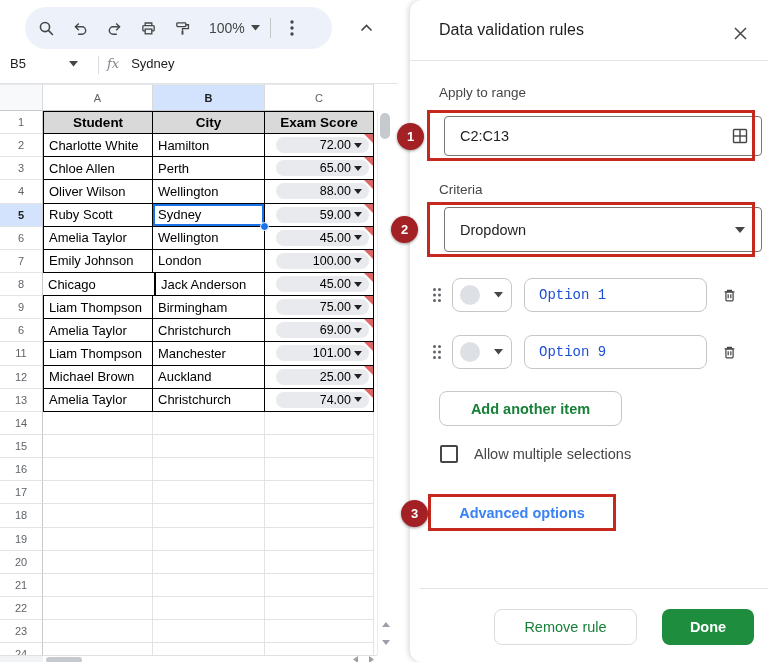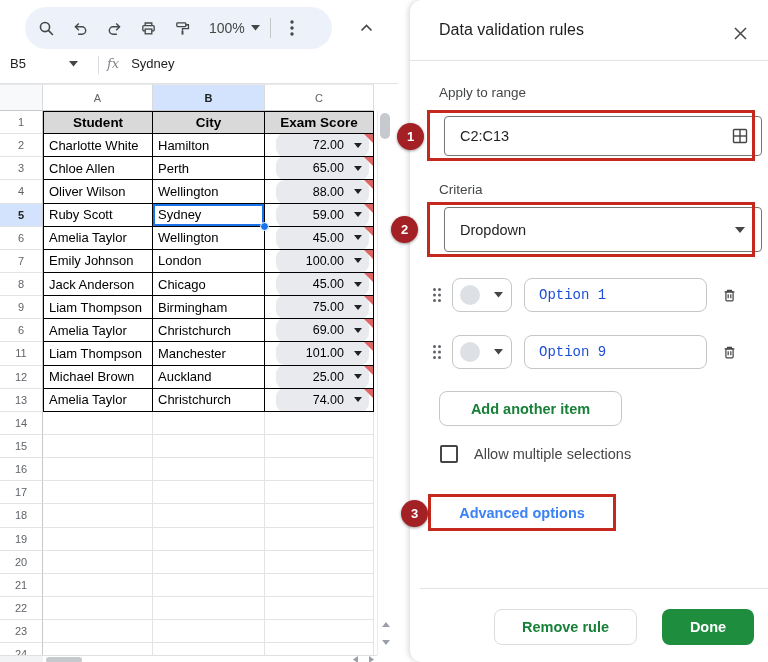--- a/index.html
+++ b/index.html
@@ -41,22 +41,22 @@
   .cell.a { width:110px; padding-left:5px; } .cell.b { width:112px; padding-left:5px; } .cell.c { width:109px; }
   .cell.tb { border-right:1px solid #000; border-bottom:1px solid #000; }
   .cell.tb.a { border-left:1px solid #000; }
   .cell.tt { border-top:1px solid #000; }
   .cell.hdr { background:#d9d9d9; font-weight:bold; justify-content:center; padding-left:0;
               font-size:13.5px; font-family:"Liberation Sans", sans-serif; }
   .cell.selcell { box-shadow: inset 0 0 0 2px #1a73e8; }
   .sel-handle { position:absolute; right:-5px; bottom:-5px; width:9px; height:9px; border-radius:50%;
                 background:#1a73e8; border:1px solid #fff; z-index:5; }
   .cell.b.selwrap { overflow:visible; }
-  .chip { margin-left:11px; margin-right:4px; height:24px; flex:1; background:#e8eaed; border-radius:9px;
-          display:flex; align-items:center; justify-content:flex-end; gap:10px; padding-right:7px;
+  .chip { margin-left:11px; margin-right:4px; height:16px; flex:1; background:#e8eaed; border-radius:9px;
+          display:flex; align-items:center; justify-content:flex-end; gap:3px; padding-right:7px;
           font-size:12.5px; color:#000; cursor:pointer; }
   .chip svg { flex:none; }
   .invalid-tri { position:absolute; top:0; right:0; width:0; height:0;
                  border-top:9px solid #e06666; border-left:9px solid transparent; }
 
   
   .vscroll { position:absolute; left:377px; top:111px; width:15px; height:544px; background:#fff; border-left:1px solid #ececec; }
   .vthumb { position:absolute; left:2px; top:2px; width:10px; height:26px; background:#c6cace; border-radius:5px; cursor:pointer; }
   .varrow { position:absolute; left:0; width:15px; height:16px; display:flex; align-items:center; justify-content:center; color:#9aa0a6; cursor:pointer; }
   .hscrollbar { position:absolute; left:0; top:655px; width:398px; height:7px; }
@@ -90,21 +90,21 @@
              background:#fff; display:flex; align-items:center; justify-content:center; font-size:14.5px; font-weight:bold;
              color:#188038; cursor:pointer;margin-top:8px; }
   .chk-row { position:absolute; left:30px; top:445px; display:flex; align-items:center; gap:16px; }
   .chk { width:18px; height:18px; border:2px solid #444746; border-radius:2px; background:#fff; cursor:pointer; }
   .chk-label { font-size:14.5px; color:#444746; }
   .adv-text { position:absolute; left:0; top:0; width:100%; height:100%; display:flex; align-items:center;
               justify-content:center; font-size:14.5px; font-weight:bold; color:#3b82f6; cursor:pointer; }
   .p-div2 { position:absolute; left:10px; top:588px; width:360px; height:1px; background:#e3e3e3; }
   .btn-remove { position:absolute; left:84px; top:609px; width:143px; height:36px; border:1px solid #dadce0;
                 border-radius:8px; background:#fff; display:flex; align-items:center; justify-content:center;
-                font-size:14.5px; font-weight:bold; color:#188038; cursor:pointer; }
+                font-size:14.5px; font-weight:normal; color:#188038; cursor:pointer; }
   .btn-done { position:absolute; left:252px; top:609px; width:92px; height:36px; border:none; border-radius:8px;
               background:#1e8e3e; display:flex; align-items:center; justify-content:center;
               font-size:14.5px; font-weight:bold; color:#fff; cursor:pointer; }
 
   
   .ann-rect { position:absolute; border:3px solid #c5281c; background:transparent; pointer-events:none; z-index:20; }
   .rect1 { left:427px; top:110px; width:328px; height:51px; }
   .rect2 { left:427px; top:202px; width:328px; height:55px; }
   .rect3 { left:428px; top:494px; width:188px; height:37px; }
   .ann-badge { position:absolute; width:27px; height:27px; border-radius:50%; background:#a32125;
@@ -278,22 +278,22 @@
             <span>100.00</span>
             <svg width="8" height="5" viewBox="0 0 8 5">
               <path d="M0 0h8L4 5z" fill="#202124"></path>
             </svg>
           </span>
           <span class="invalid-tri"></span>
         </div>
       </div>
       <div class="grow">
         <div class="rn">8</div>
+        <div class="cell b tb">Chicago</div>
         <div class="cell a tb">Jack Anderson</div>
-        <div class="cell b tb">Chicago</div>
         <div class="cell c tb">
           <span class="chip">
             <span>45.00</span>
             <svg width="8" height="5" viewBox="0 0 8 5">
               <path d="M0 0h8L4 5z" fill="#202124"></path>
             </svg>
           </span>
           <span class="invalid-tri"></span>
         </div>
       </div>

